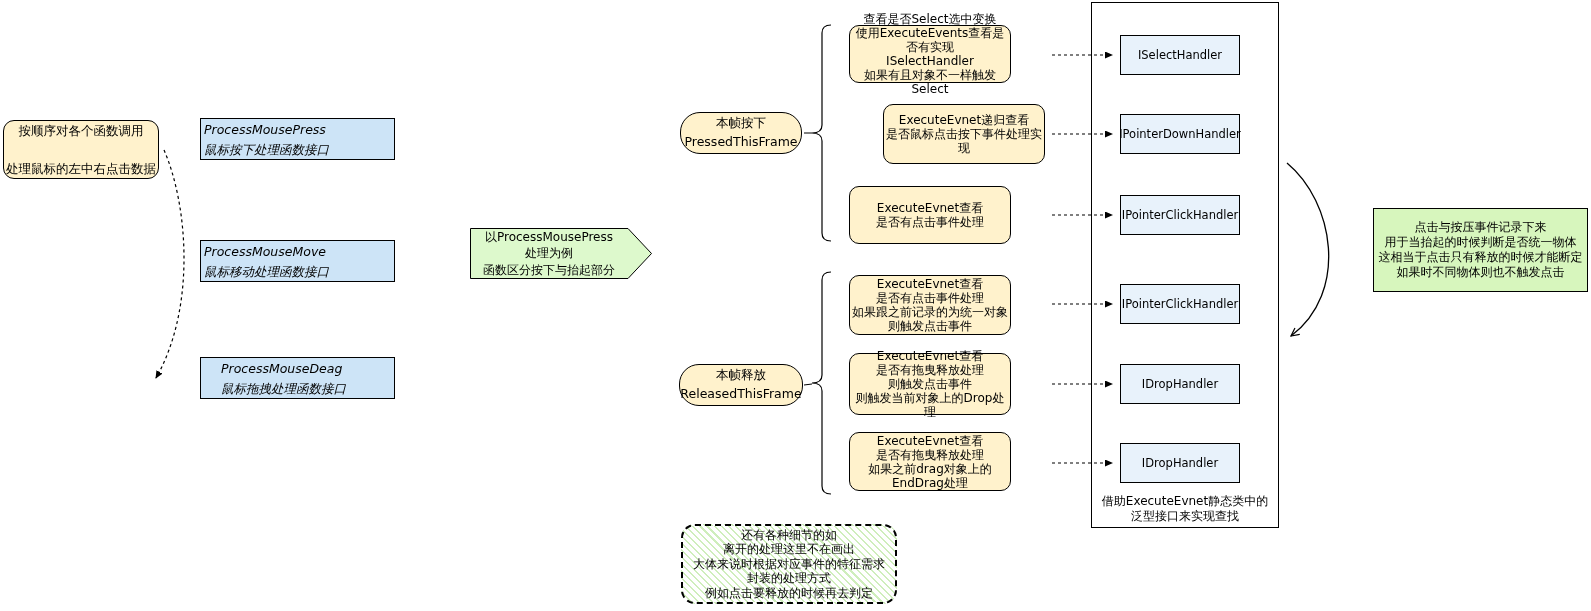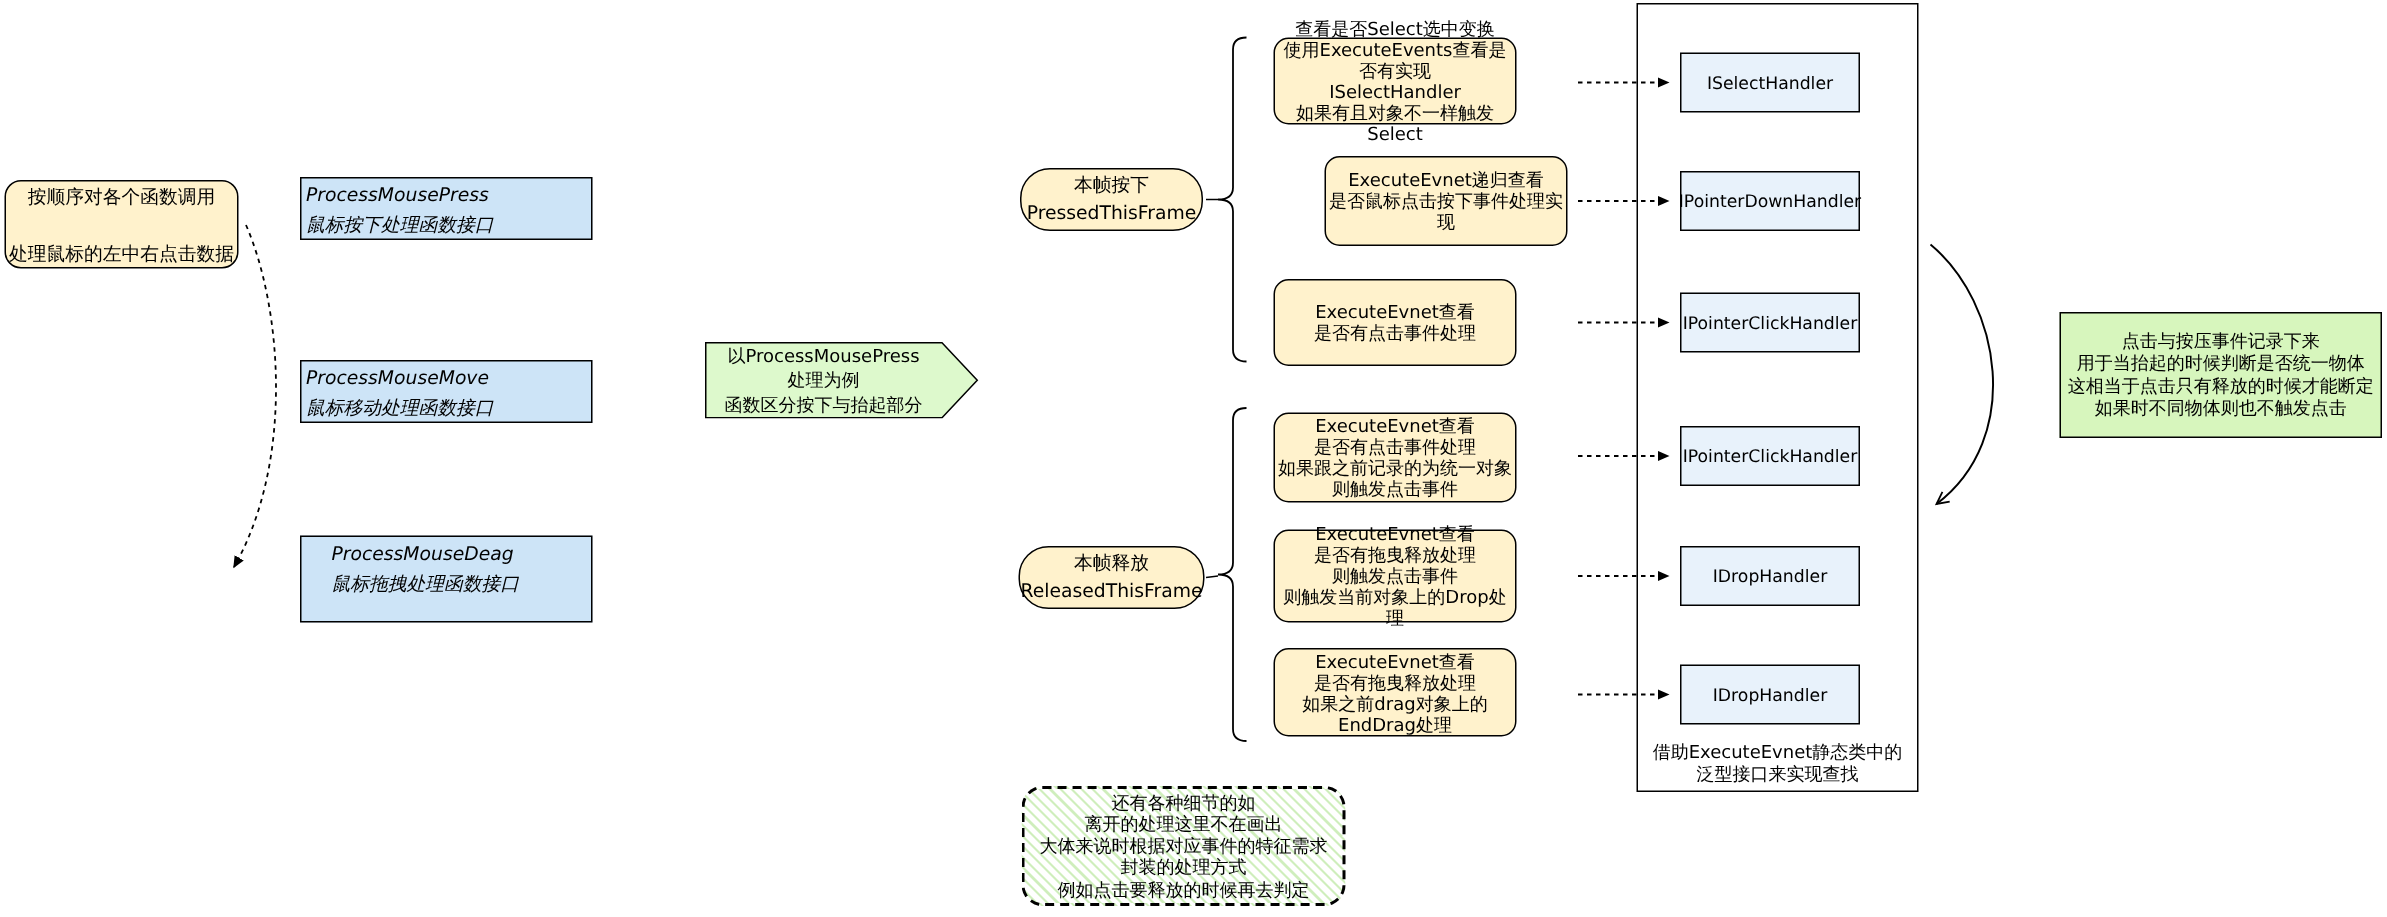--- a/index.html
+++ b/index.html
@@ -32,21 +32,21 @@
   </div>
 
   <div class="abs pbox" style="left:200px;top:118px;width:195px;height:42px;">
     <div>ProcessMousePress</div>
     <div>鼠标按下处理函数接口</div>
   </div>
   <div class="abs pbox" style="left:200px;top:240px;width:195px;height:42px;">
     <div>ProcessMouseMove</div>
     <div>鼠标移动处理函数接口</div>
   </div>
-  <div class="abs pbox" style="left:200px;top:357px;width:195px;height:58px;padding-left:20px;">
+  <div class="abs pbox" style="left:200px;top:357px;width:195px;height:42px;padding-left:20px;">
     <div>ProcessMouseDeag</div>
     <div>鼠标拖拽处理函数接口</div>
   </div>
 
   <div class="abs" style="left:470px;top:228px;width:183px;height:51px;">
     <svg width="183" height="51">
       <polygon points="0.5,0.5 158,0.5 181.5,25.5 158,50.5 0.5,50.5" fill="#ddf9cc" stroke="#000" stroke-width="1"></polygon>
     </svg>
     <div class="pentagon-text center">
       <div>以ProcessMousePress</div>

